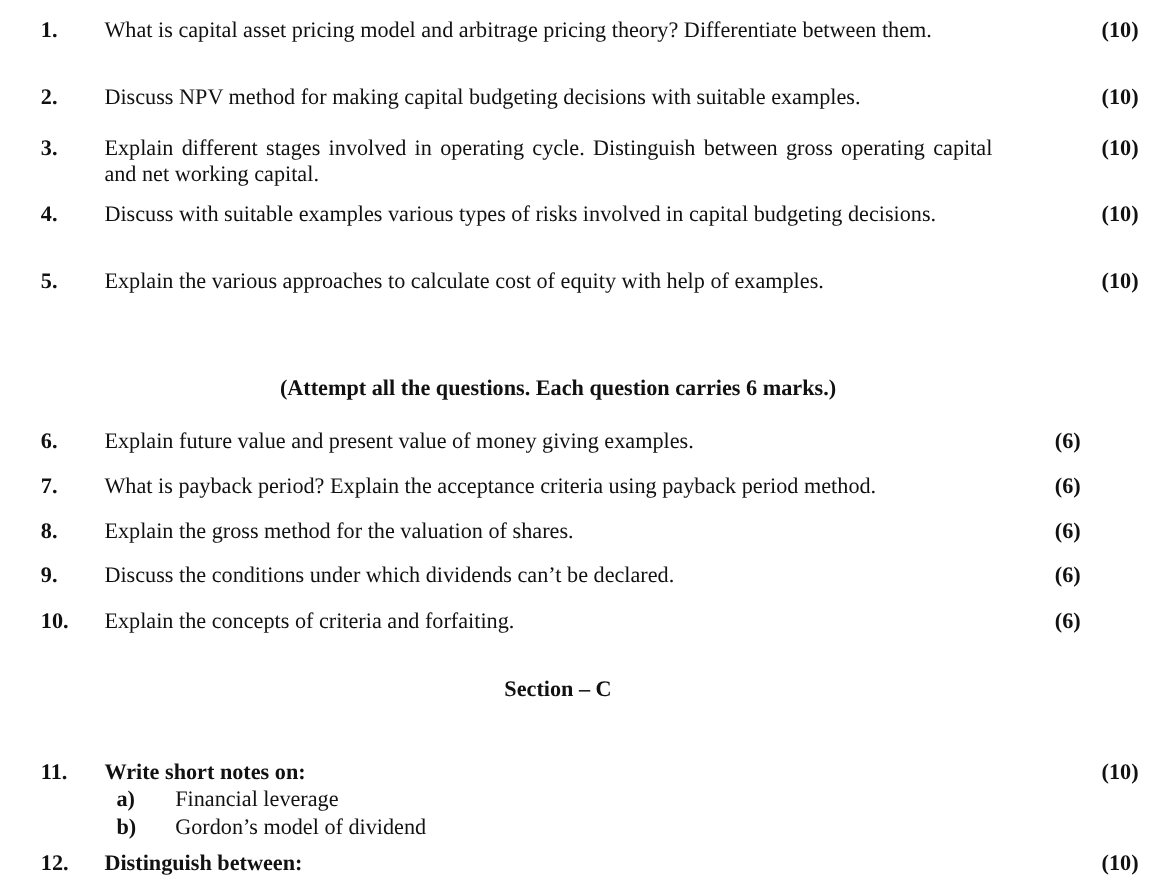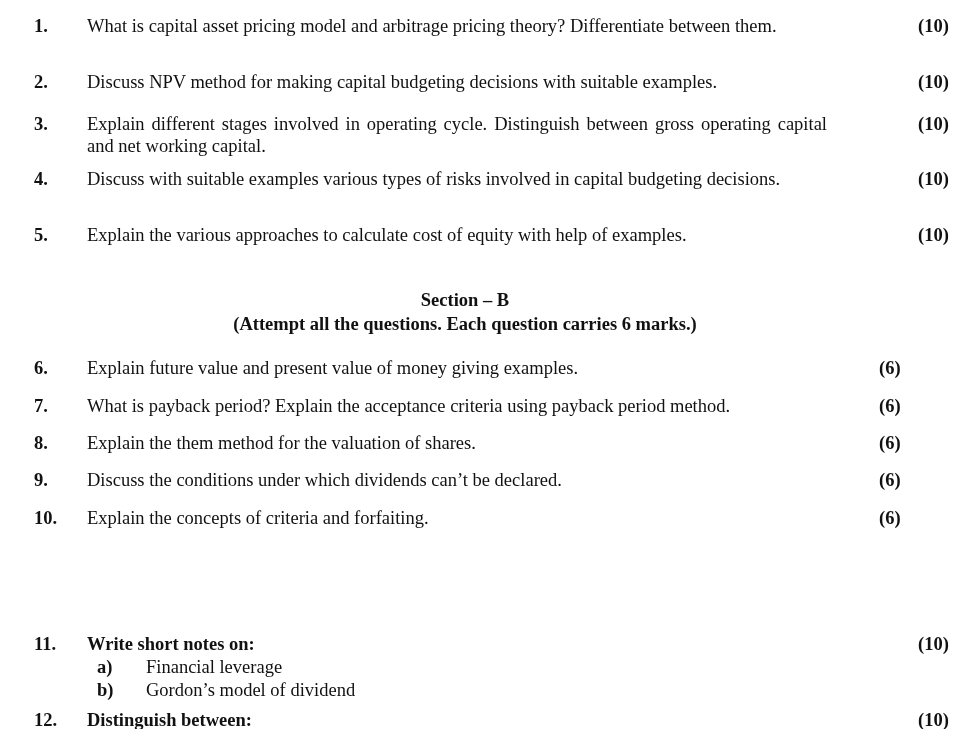--- a/index.html
+++ b/index.html
@@ -52,53 +52,53 @@
     <span class="text">Discuss with suitable examples various types of risks involved in capital budgeting decisions.</span>
     <span class="marks ten">(10)</span>
   </div>
 
   <div class="q" style="top:224px;">
     <span class="num">5.</span>
     <span class="text wide">Explain the various approaches to calculate cost of equity with help of examples.</span>
     <span class="marks ten">(10)</span>
   </div>
 
-  <div class="heading sec" style="top:289px;">Section – B</div>
   <div class="heading inst" style="top:313px;">(Attempt all the questions. Each question carries 6 marks.)</div>
 
   <div class="q" style="top:357px;">
     <span class="num">6.</span>
     <span class="text wide">Explain future value and present value of money giving examples.</span>
     <span class="marks six">(6)</span>
   </div>
 
   <div class="q" style="top:395px;">
     <span class="num">7.</span>
     <span class="text wide">What is payback period? Explain the acceptance criteria using payback period method.</span>
     <span class="marks six">(6)</span>
   </div>
 
   <div class="q" style="top:432px;">
     <span class="num">8.</span>
-    <span class="text wide">Explain the them method for the valuation of shares.</span>
+    <span class="text wide">Explain the gross method for the valuation of shares.</span>
     <span class="marks six">(6)</span>
   </div>
 
   <div class="q" style="top:469px;">
     <span class="num">9.</span>
     <span class="text wide">Discuss the conditions under which dividends can’t be declared.</span>
     <span class="marks six">(6)</span>
   </div>
 
   <div class="q" style="top:507px;">
     <span class="num">10.</span>
     <span class="text wide">Explain the concepts of criteria and forfaiting.</span>
     <span class="marks six">(6)</span>
   </div>
 
+  <div class="heading sec" style="top:564px;">Section – C</div>
 
   <div class="q" style="top:633px;">
     <span class="num">11.</span>
     <span class="text bold wide">Write short notes on:</span>
     <span class="marks ten">(10)</span>
   </div>
   <div class="sub" style="top:656px;">
     <span class="lbl">a)</span>
     <span class="stext">Financial leverage</span>
   </div>

